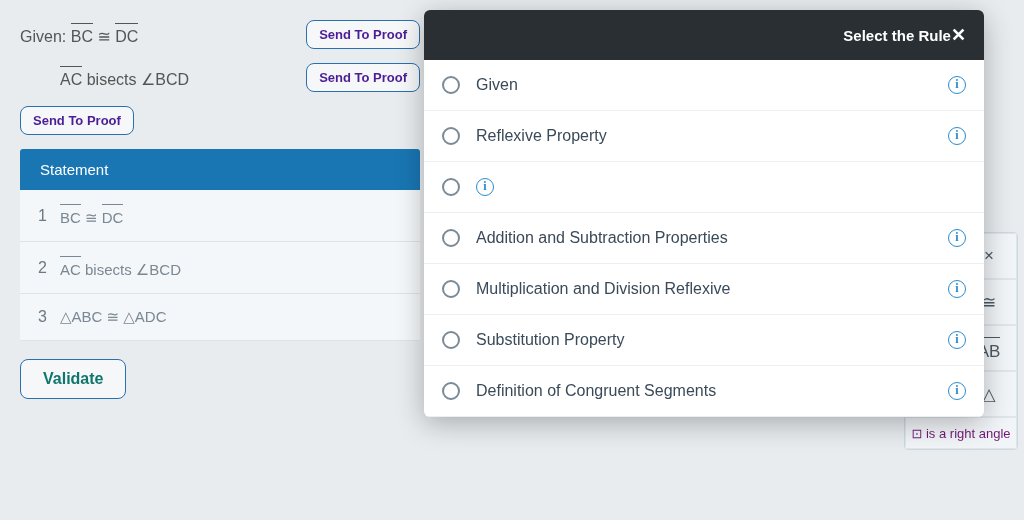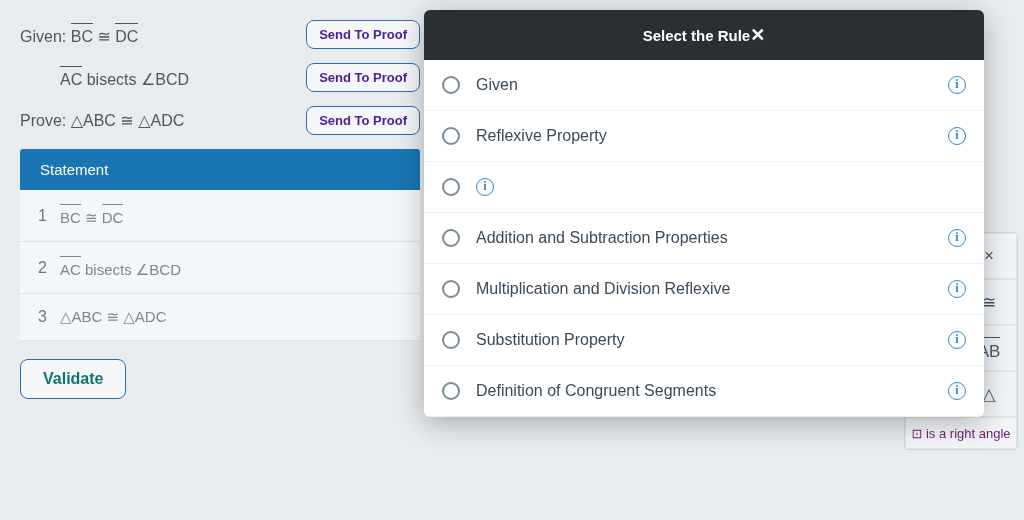--- a/index.html
+++ b/index.html
@@ -122,21 +122,21 @@
     overflow: hidden;
   }
   .modal-head {
     background: #2a2f33;
     color: #fff;
     padding: 14px 18px;
     font-size: 15px;
     font-weight: 600;
     display: flex;
     align-items: center;
-    justify-content: center;
+    justify-content: flex-end;
   }
   .close-x {
     font-size: 18px;
     font-weight: bold;
     cursor: pointer;
     color: #fff;
   }
   .rule-row {
     display: flex;
     align-items: center;
@@ -183,23 +183,20 @@
   </div>
 
   <div class="given-row">
     <div class="given-text indent">
       <span class="overline">AC</span><span> bisects ∠BCD</span>
     </div>
     <button class="send-btn">Send To Proof</button>
   </div>
 
   <div class="given-row">
-    <div class="given-text">
-      <span>Prove:</span><span> △ABC ≅ △ADC</span>
-    </div>
     <button class="send-btn">Send To Proof</button>
   </div>
 
   <div class="table-area">
     <div class="thead">Statement</div>
 
     <div class="trow">
       <span class="num">1</span>
       <span>
         <span class="overline">BC</span><span> ≅ </span><span class="overline">DC</span>

